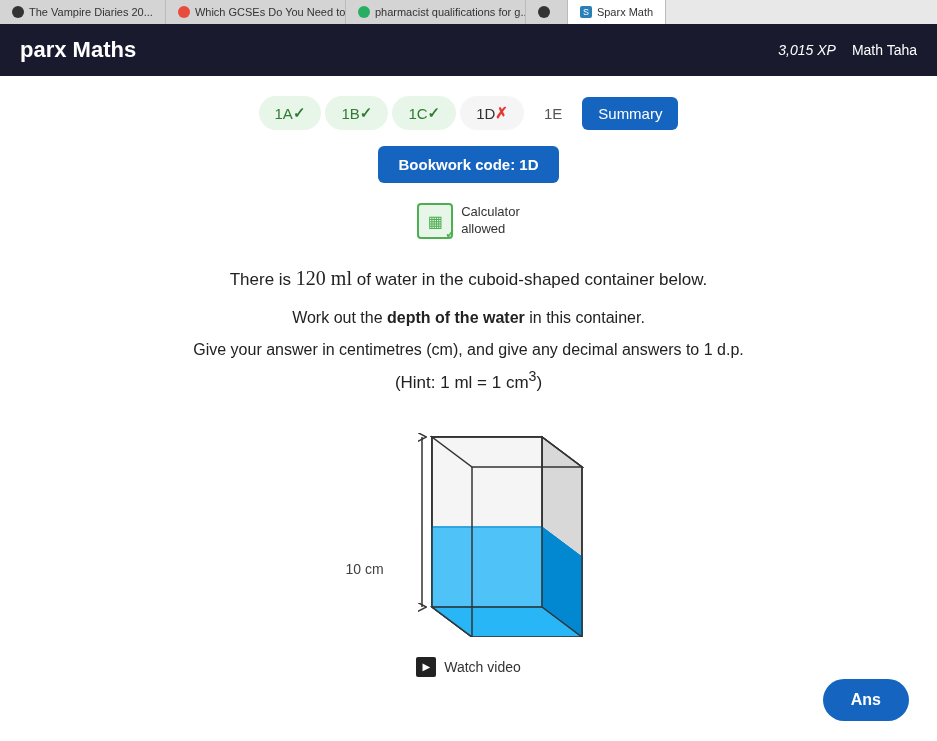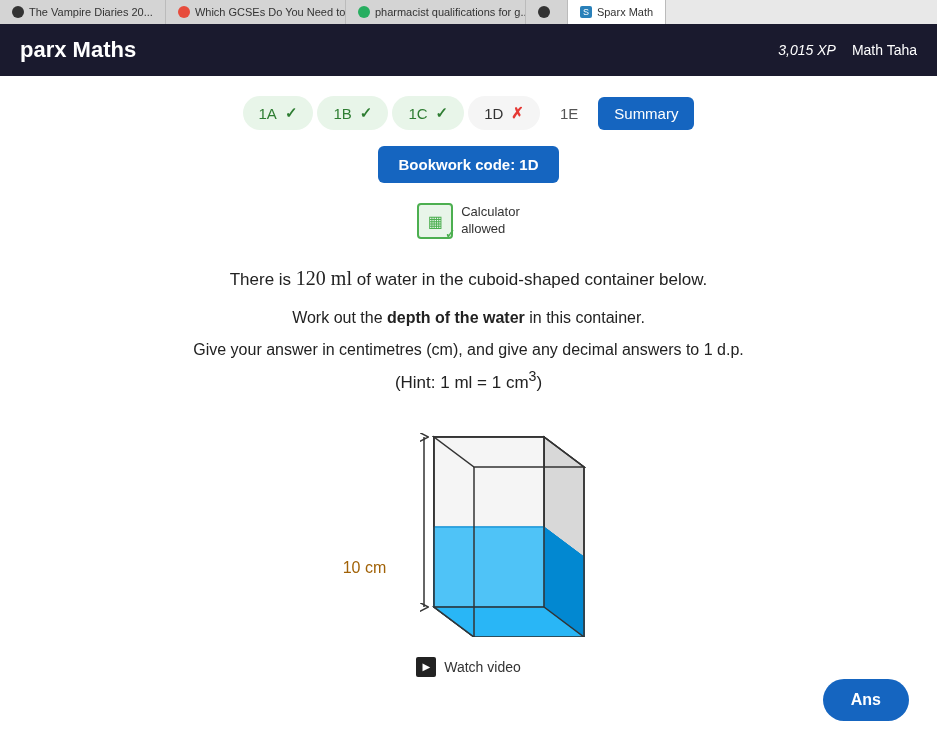--- a/index.html
+++ b/index.html
@@ -77,21 +77,21 @@
       display: flex;
       justify-content: center;
       align-items: center;
       gap: 4px;
       padding: 20px 0 16px 0;
       background: #fff;
     }
     .nav-tab {
       display: flex;
       align-items: center;
-      gap: 8px;
+      gap: 0;
       padding: 8px 16px;
       border-radius: 24px;
       font-size: 15px;
       font-weight: 500;
       cursor: pointer;
       background: transparent;
       border: none;
       color: #333;
     }
     .nav-tab.completed { background: #e8f5e9; color: #2e7d32; }
@@ -186,22 +186,22 @@
 
     
     .diagram-container {
       display: flex;
       justify-content: center;
       align-items: flex-end;
       margin-bottom: 20px;
       position: relative;
     }
     .label-10cm {
-      font-size: 16px;
-      color: #a16207;
+      font-size: 14px;
+      color: #404040;
       margin-right: 8px;
       margin-bottom: 60px;
     }
     .cuboid-wrapper {
       position: relative;
     }
     .cuboid-svg {
       display: block;
     }
 

